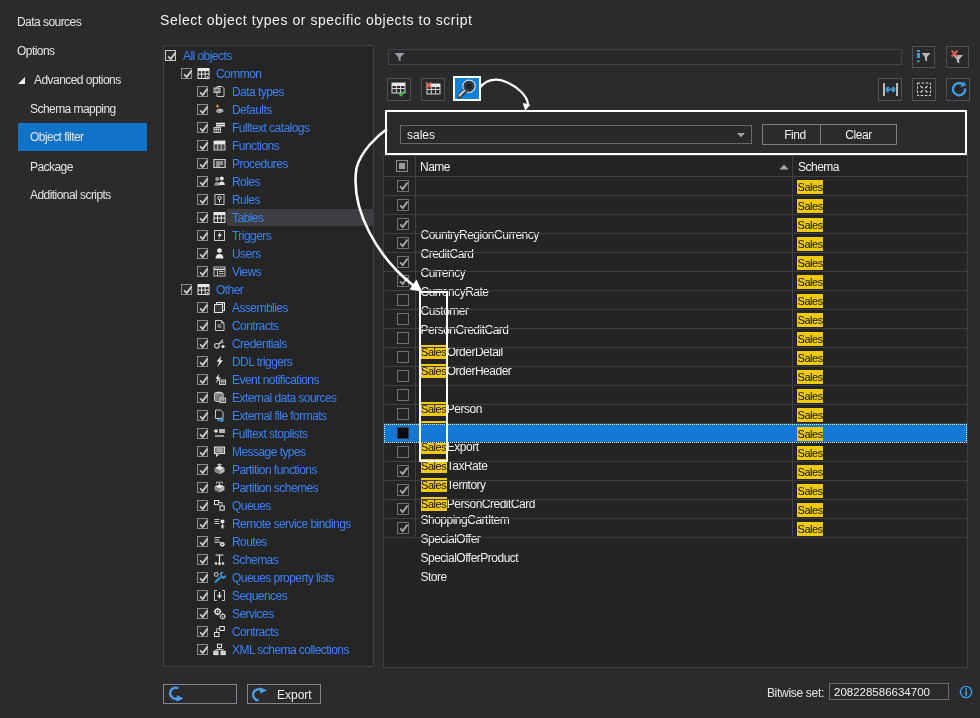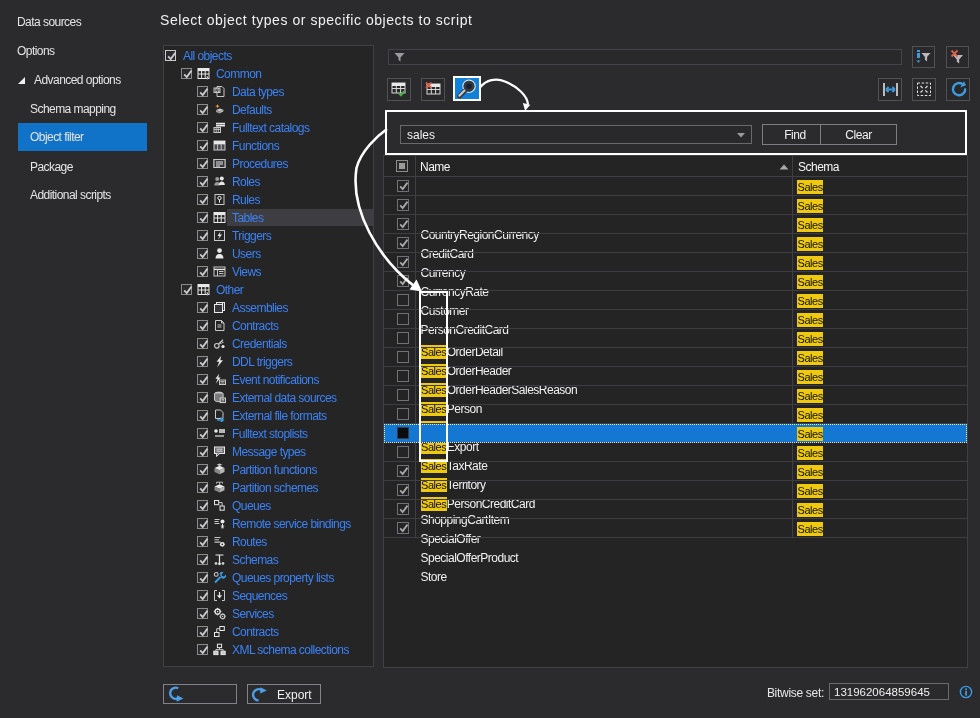--- a/index.html
+++ b/index.html
@@ -699,21 +699,20 @@
     <span class="gname"><span class="ys">Sales</span><span class="nrest">OrderDetail</span></span>
     <span class="ys yschema">Sales</span>
   </div>
 <div class="grow" style="top:310px">
     <span class="gcb"></span>
     <span class="gname"><span class="ys">Sales</span><span class="nrest">OrderHeader</span></span>
     <span class="ys yschema">Sales</span>
   </div>
 <div class="grow" style="top:329px">
     <span class="gcb"></span>
-    <span class="gname"><span class="ys">Sales</span><span class="nrest">OrderHeaderSalesReason</span></span>
     <span class="ys yschema">Sales</span>
   </div>
 <div class="grow" style="top:348px">
     <span class="gcb"></span>
     <span class="gname"><span class="ys">Sales</span><span class="nrest">Person</span></span>
     <span class="ys yschema">Sales</span>
   </div>
 <div class="grow" style="top:367px">
     <span class="gcb"></span>
     <span class="gname"><span class="ys">Sales</span><span class="nrest">PersonQuotaHistory</span></span>
@@ -791,18 +790,18 @@
     <polygon points="11,10.2 17.4,13.6 10.6,16.8" fill="#4da0e8"></polygon>
   </svg>
 <div class="abs" style="left:193px;top:720px;font-size:12px;color:#3b82f6">Import</div>
 <div class="iobtn" style="left:247px"></div>
 <svg class="abs" style="left:251px;top:685px" width="18" height="18" viewBox="0 0 18 18">
     <path d="M7.6 15.4 A 5.6 5.6 0 1 1 11.4 5.6" fill="none" stroke="#4da0e8" stroke-width="2.3"></path>
     <polygon points="9.4,2.2 15.8,5.4 9.2,8.6" fill="#4da0e8"></polygon>
   </svg>
 <div class="abs" style="left:277px;top:688px;font-size:12px;color:#f0f0f0">Export</div>
 <div class="abs" style="left:700px;top:686px;width:124px;text-align:right;font-size:12px;color:#e6e6e6;letter-spacing:-0.3px">Bitwise set:</div>
-<div id="bitinput">131962064859645</div>
+<div id="bitinput">208228586634700</div>
 <svg class="abs" style="left:959px;top:685px" width="14" height="14" viewBox="0 0 14 14">
     <circle cx="7" cy="7" r="5.6" fill="none" stroke="#3a9ae0" stroke-width="1.4"></circle>
     <rect x="6.2" y="3.4" width="1.8" height="1.8" fill="#3a9ae0"></rect>
     <rect x="6.2" y="6" width="1.8" height="4.6" fill="#3a9ae0"></rect>
   </svg>
 
 </body></html>

